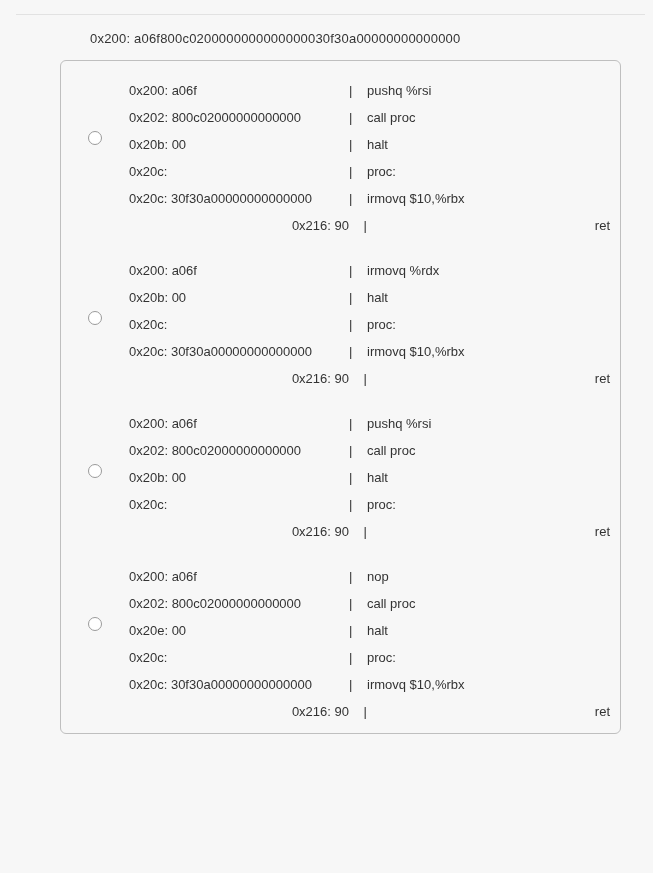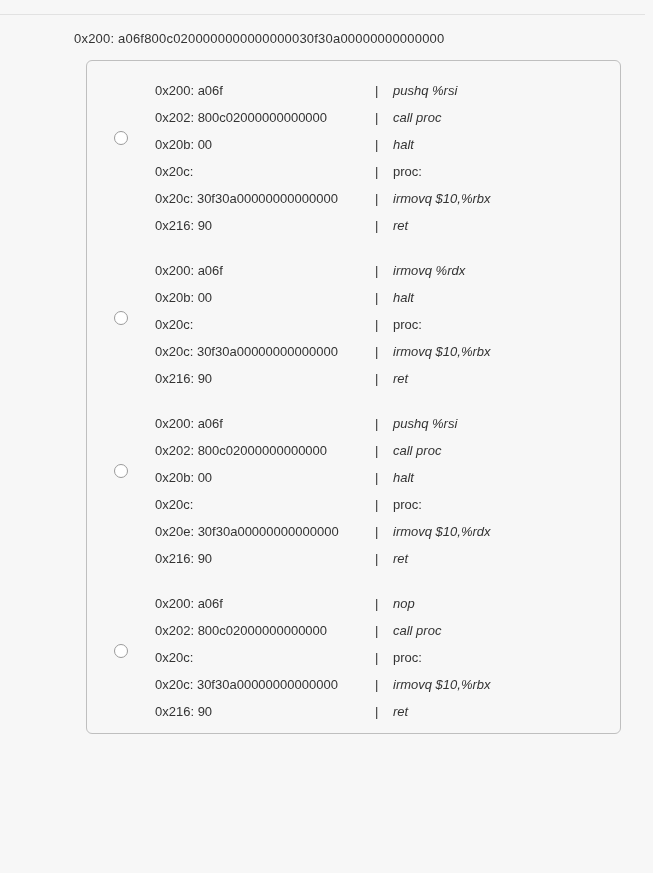--- a/index.html
+++ b/index.html
@@ -5,34 +5,34 @@
     * { box-sizing: border-box; }
     html, body { margin: 0; padding: 0; }
     body {
       font-family: Arial, Helvetica, sans-serif;
       background: #f7f7f7;
       font-size: 13px;
       color: #333;
       width: 653px;
     }
     .page {
-      padding: 8px 8px 8px 0;
+      padding: 8px 8px 8px 16px;
     }
     .rule {
       border-top: 1px solid #e2e2e2;
       margin: 6px 0 12px 0;
     }
     .header-line {
       padding: 4px 0 14px 74px;
       color: #333;
       font-size: 13px;
       letter-spacing: 0.2px;
     }
     .box {
-      margin-left: 86px;
+      margin-left: 44px;
       margin-right: 24px;
       border: 1px solid #bfbfbf;
       border-radius: 6px;
       padding: 22px 10px 0 0;
       background: #fff0; 
     }
     .option {
       display: flex;
       align-items: flex-start;
       margin-bottom: 30px;
@@ -57,25 +57,25 @@
       flex: 1;
       border-collapse: collapse;
     }
     .code-table td {
       padding: 0 0 12px 0;
       vertical-align: top;
       white-space: nowrap;
       font-size: 13px;
       color: #333;
     }
-    .code-table tr:last-child td { padding-bottom: 0; }
+    .code-table tr:last-child td { padding-bottom: 0; text-align: right; }
     .col-hex { width: 220px; }
     .col-pipe { width: 18px; text-align: left; color: #333; }
     .col-instr { padding-left: 8px; }
-    .pad-left-1 { padding-left: 16px; font-style: italic; }
+    .pad-left-1 { padding-left: 16px; }
   </style>
 </head>
 <body>
 
 <div class="page">
 
   <div class="rule"></div>
 
   <div class="header-line">0x200: a06f800c0200000000000000030f30a00000000000000</div>
 
@@ -176,25 +176,20 @@
           <td class="col-hex">0x20b: 00</td>
           <td class="col-pipe">|</td>
           <td class="col-instr pad-left-1">halt</td>
         </tr>
         <tr>
           <td class="col-hex">0x20c:</td>
           <td class="col-pipe">|</td>
           <td class="col-instr">proc:</td>
         </tr>
         <tr>
-          <td class="col-hex">0x20e: 30f30a00000000000000</td>
-          <td class="col-pipe">|</td>
-          <td class="col-instr pad-left-1">irmovq $10,%rdx</td>
-        </tr>
-        <tr>
           <td class="col-hex">0x216: 90</td>
           <td class="col-pipe">|</td>
           <td class="col-instr pad-left-1">ret</td>
         </tr>
       </tbody>
         </table>
     </div>
 
     <div class="option">
       <div class="radio-wrap">
@@ -204,20 +199,25 @@
         <tbody>
             <tr>
           <td class="col-hex">0x200: a06f</td>
           <td class="col-pipe">|</td>
           <td class="col-instr pad-left-1">nop</td>
         </tr>
         <tr>
           <td class="col-hex">0x202: 800c02000000000000</td>
           <td class="col-pipe">|</td>
           <td class="col-instr pad-left-1">call proc</td>
+        </tr>
+        <tr>
+          <td class="col-hex">0x20e: 00</td>
+          <td class="col-pipe">|</td>
+          <td class="col-instr pad-left-1">halt</td>
         </tr>
         <tr>
           <td class="col-hex">0x20c:</td>
           <td class="col-pipe">|</td>
           <td class="col-instr">proc:</td>
         </tr>
         <tr>
           <td class="col-hex">0x20c: 30f30a00000000000000</td>
           <td class="col-pipe">|</td>
           <td class="col-instr pad-left-1">irmovq $10,%rbx</td>

